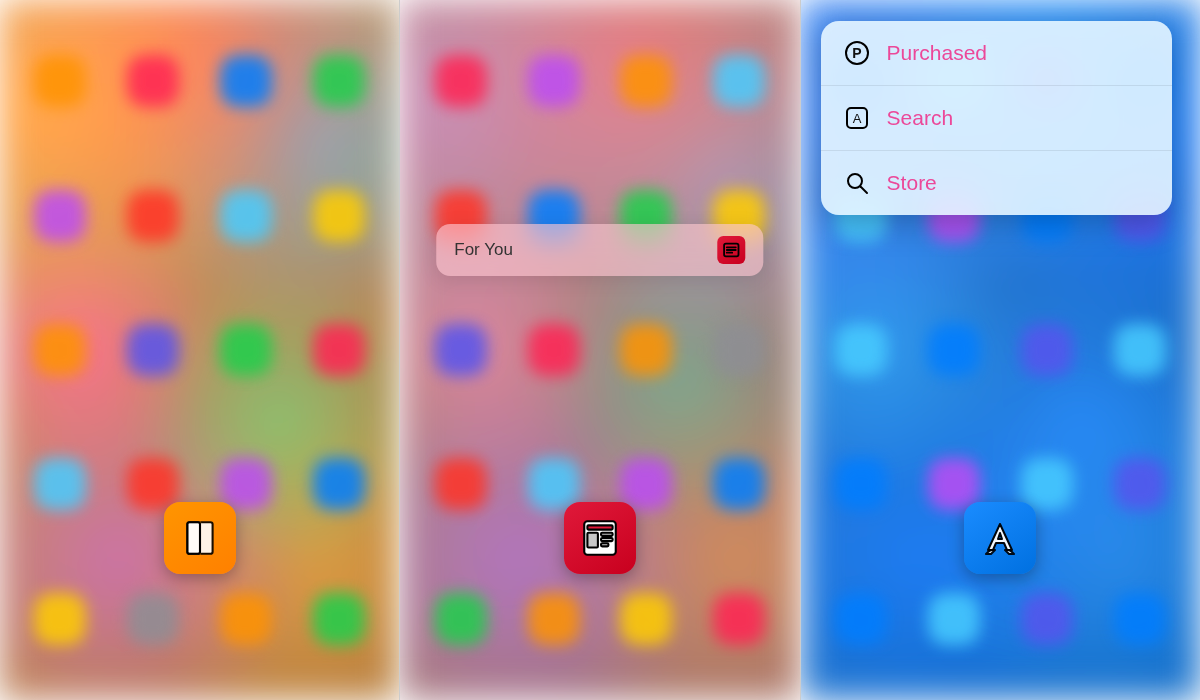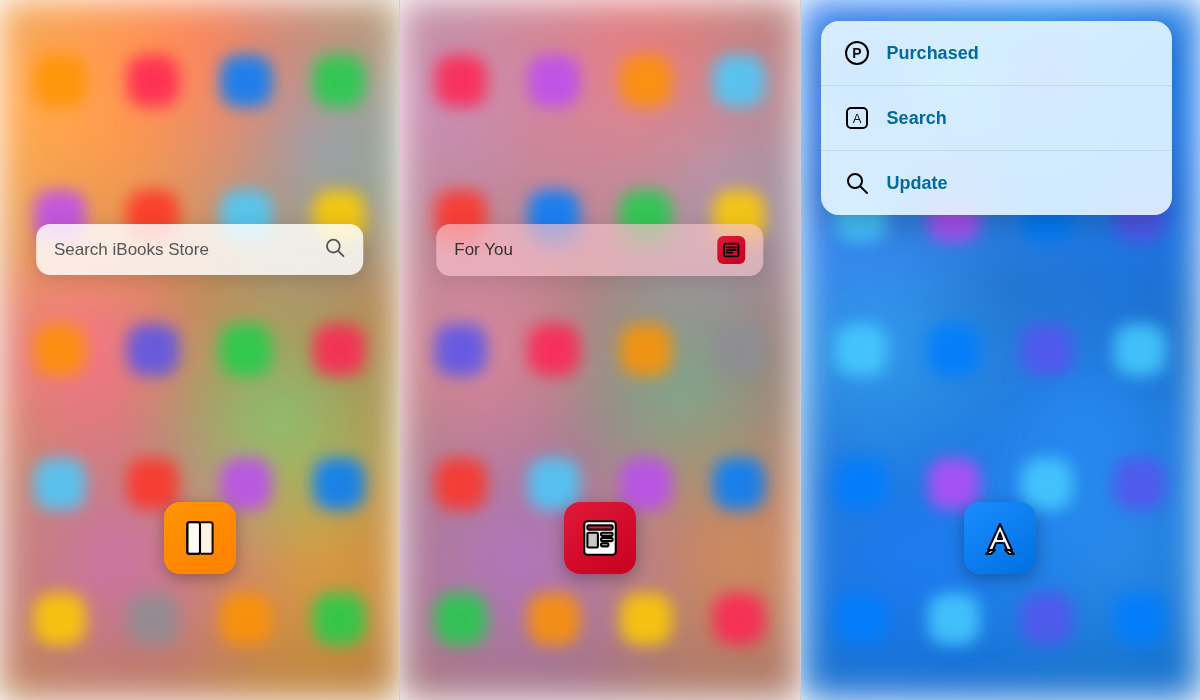--- a/index.html
+++ b/index.html
@@ -208,23 +208,23 @@
       width: 32px;
       height: 32px;
       margin-right: 14px;
       display: flex;
       align-items: center;
       justify-content: center;
       flex-shrink: 0;
     }
 
     .qa-label {
-      font-size: 18px;
-      color: #0369a1;
-      font-weight: 700;
+      font-size: 21px;
+      color: #ec4899;
+      font-weight: 400;
     }
 
     
     .panel-divider {
       width: 1px;
       background: rgba(0,0,0,0.2);
       flex-shrink: 0;
     }
 
     
@@ -270,31 +270,20 @@
     <div class="blur-icon bi-teal" style="border-radius:18px"></div>
     <div class="blur-icon bi-red" style="border-radius:18px"></div>
     <div class="blur-icon bi-purple" style="border-radius:18px"></div>
     <div class="blur-icon bi-blue" style="border-radius:18px"></div>
     <div class="blur-icon bi-yellow" style="border-radius:18px"></div>
     <div class="blur-icon bi-gray" style="border-radius:18px"></div>
     <div class="blur-icon bi-orange" style="border-radius:18px"></div>
     <div class="blur-icon bi-green" style="border-radius:18px"></div>
   </div>
 
-  <div class="peek-card-1">
-    <div class="search-bar">
-      <span class="search-bar-text">Search iBooks Store</span>
-      <span class="search-bar-icon">
-        <svg width="22" height="22" viewBox="0 0 24 24" stroke="#555" stroke-width="2.5">
-          <circle cx="11" cy="11" r="7"></circle>
-          <line x1="16.5" y1="16.5" x2="22" y2="22"></line>
-        </svg>
-      </span>
-    </div>
-  </div>
 
   <div class="app-icon-container" style="bottom:18%; left:50%; transform:translateX(-50%);">
     <div class="app-icon app-icon-ibooks">
 
       <svg width="42" height="42" viewBox="0 0 40 40" stroke="white" stroke-width="2" fill="white">
         <rect x="8" y="5" width="24" height="30" rx="2" fill="white" opacity="0.9"></rect>
         <line x1="20" y1="5" x2="20" y2="35" stroke="rgba(255,149,0,0.6)" stroke-width="2"></line>
         <rect x="8" y="5" width="12" height="30" rx="2" fill="rgba(255,255,255,0.7)"></rect>
       </svg>
     </div>
@@ -410,21 +399,21 @@
       <span class="qa-label">Search</span>
     </div>
 
     <div class="quick-action-item">
       <div class="qa-icon">
         <svg width="28" height="28" viewBox="0 0 28 28" stroke="#111" stroke-width="2" fill="none">
           <circle cx="12" cy="12" r="7"></circle>
           <line x1="17.5" y1="17.5" x2="24" y2="24"></line>
         </svg>
       </div>
-      <span class="qa-label">Update</span>
+      <span class="qa-label">Store</span>
     </div>
 
   </div>
 
   <div class="app-icon-container" style="bottom:18%; left:50%; transform:translateX(-50%);">
     <div class="app-icon app-icon-appstore">
 
       <svg width="44" height="44" viewBox="0 0 44 44" fill="white" stroke="none">
         <path d="M22 8 L10 34 L15 34 L18 27 L26 27 L29 34 L34 34 Z M20 23 L22 17 L24 23 Z" fill="white" opacity="0.95"></path>
         <path d="M14 34 Q12 34 10 36 L8 38 L13 38 Q15 36 17 34 Z" fill="white" opacity="0.9"></path>

